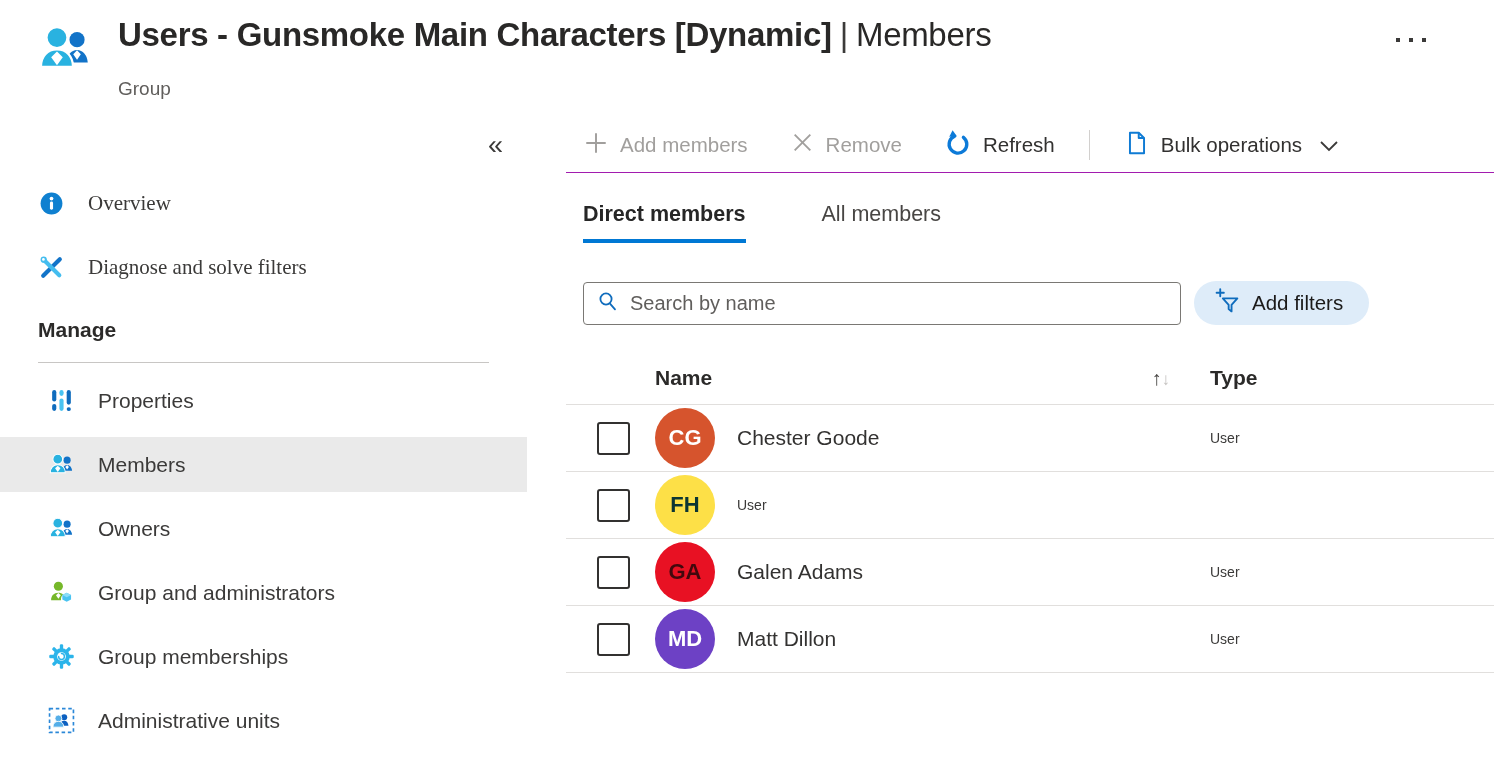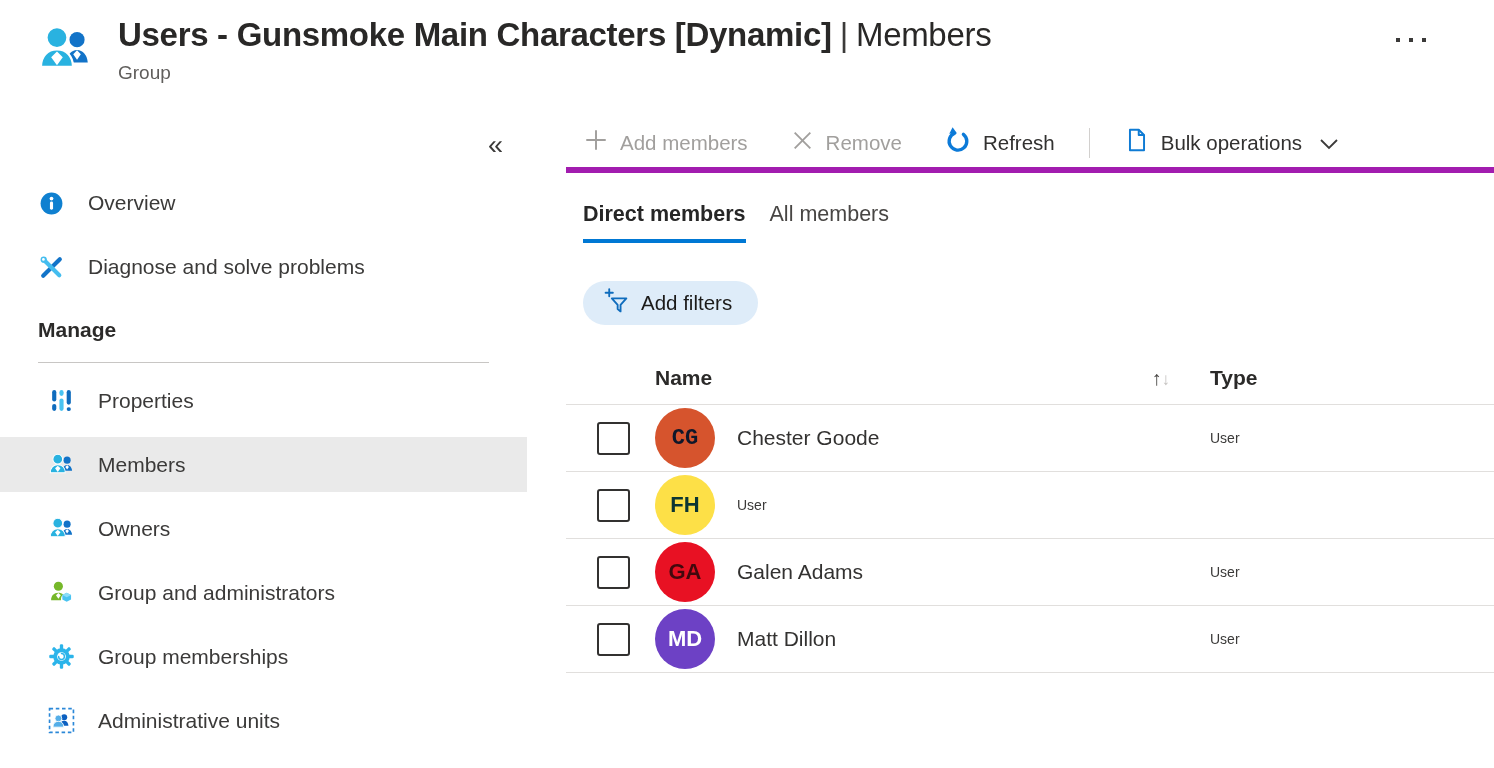--- a/index.html
+++ b/index.html
@@ -7,51 +7,51 @@
     font-family:"Liberation Sans","DejaVu Sans",sans-serif; color:#323130; }
 
   
   .header { position:relative; height:118px; }
   .header-icon { position:absolute; left:36px; top:20px; width:58px; height:58px; }
   .title-block { position:absolute; left:118px; top:16px; }
   .title-line { font-size:33px; letter-spacing:-.3px; color:#292827; white-space:nowrap; }
   .title-main { font-weight:700; }
   .title-sep { font-weight:300; padding:0 8px; color:#3b3a39; }
   .title-section { font-weight:400; }
-  .subtitle { margin-top:8px; font-size:19px; color:#605e5c; }
+  .subtitle { margin-top:24px; font-size:19px; color:#605e5c; }
   .more-menu { position:absolute; right:62px; top:32px; display:flex; gap:9px; padding:6px; cursor:pointer; }
   .more-menu .dot { width:4px; height:4px; background:#3b3a39; }
 
   
   .main { display:flex; height:650px; }
   .sidebar { position:relative; width:527px; flex:none; }
   .content { flex:1; margin-left:39px; }
 
   
   .collapse-btn { position:absolute; top:14px; right:24px; background:none; border:none;
     font-size:27px; color:#3b3a39; cursor:pointer; line-height:1; font-family:inherit; }
   .nav-top { padding-top:61px; }
   .nav-item { display:flex; align-items:center; padding-left:38px; font-size:21px; color:#3b3a39; cursor:pointer; }
-  .nav-top .nav-item { height:48px; margin-bottom:16px; }
+  .nav-top .nav-item { height:48px; margin-bottom:16px;font-family:Liberation Serif, serif; }
   .nav-item .ico { width:27px; height:27px; flex:none; margin-right:23px; display:flex; align-items:center; justify-content:center; }
   .section-header { margin:27px 0 0 38px; font-size:21px; font-weight:700; color:#2b2a29; }
   .sidebar-divider { border:none; border-top:1px solid #c8c6c4; margin:20px 38px 10px 38px; }
   .nav-manage .nav-item { height:55px; margin-bottom:9px;padding-left:48px; }
   .nav-manage .nav-item.selected { background:#eaeaea; }
 
   
-  .toolbar { height:55px; border-bottom:6px solid #a21caf; display:flex; align-items:center; padding-left:17px; }
+  .toolbar { height:55px; border-bottom:1px solid #a21caf; display:flex; align-items:center; padding-left:17px; }
   .tb-btn { display:flex; align-items:center; gap:11px; background:none; border:none; cursor:pointer;
     font-size:20.5px; color:#323130; font-family:inherit; margin-right:42px; }
   .tb-btn.disabled { color:#a19f9d; cursor:default; }
   .tb-divider { width:1px; height:30px; background:#d2d0ce; margin:0 34px 0 -8px; }
   .tb-btn .chev { margin-left:6px; }
 
   
-  .tabs { display:flex; gap:24px; margin:29px 0 0 17px; }
+  .tabs { display:flex; gap:76px; margin:29px 0 0 17px; }
   .tab { font-size:21.5px; color:#484644; padding-bottom:12px; cursor:pointer; border-bottom:4px solid transparent; }
   .tab.active { font-weight:700; color:#262626; border-bottom-color:#0078d4; }
 
   
   .filter-row { display:flex; align-items:center; margin:38px 0 0 17px; gap:13px; }
   .search-box { width:598px; height:43px; border:1px solid #7a7874; border-radius:4px;
     display:flex; align-items:center; padding:0 12px; gap:10px; background:#fff; }
   .search-box input { flex:1; border:none; outline:none; font-size:20px; color:#323130;
     font-family:inherit; background:transparent; }
   .search-box input::placeholder { color:#605e5c; }
@@ -121,21 +121,21 @@
       </div>
       <div class="nav-item">
         <span class="ico">
           <svg viewBox="0 0 26 26" width="27" height="27">
             <line x1="21" y1="5" x2="5" y2="21" stroke="#1274c9" stroke-width="4" stroke-linecap="round"></line>
             <line x1="5.5" y1="5.5" x2="20.5" y2="20.5" stroke="#44bdef" stroke-width="4" stroke-linecap="round"></line>
             <circle cx="5.5" cy="5.5" r="3" fill="#44bdef"></circle>
             <circle cx="5.2" cy="5.2" r="1.3" fill="#fff"></circle>
           </svg>
         </span>
-        <span>Diagnose and solve problems</span>
+        <span>Diagnose and solve filters</span>
       </div>
     </nav>
 
     <div class="section-header">Manage</div>
     <hr class="sidebar-divider">
 
     <nav class="nav-manage">
       <div class="nav-item">
         <span class="ico">
           <svg viewBox="0 0 26 26" width="27" height="27">
@@ -277,20 +277,29 @@
         </span>
       </button>
     </div>
 
     <div class="tabs">
       <div class="tab active">Direct members</div>
       <div class="tab">All members</div>
     </div>
 
     <div class="filter-row">
+      <div class="search-box">
+        <span>
+          <svg viewBox="0 0 24 24" width="24" height="24">
+            <circle cx="10" cy="10" r="5.6" fill="none" stroke="#0f6cbd" stroke-width="1.8"></circle>
+            <line x1="14.2" y1="14.8" x2="19" y2="20.4" stroke="#0f6cbd" stroke-width="1.8" stroke-linecap="round"></line>
+          </svg>
+        </span>
+        <input type="text" placeholder="Search by name" style="">
+      </div>
       <button class="add-filters" style="background-color: rgb(222, 236, 249);">
         <span>
           <svg viewBox="0 0 26 26" width="27" height="27">
             <path d="M6 2v7M2.5 5.5h7" stroke="#0f6cbd" stroke-width="1.8" stroke-linecap="round"></path>
             <path d="M8.5 11h14l-5.6 6.2v6.3l-2.8-2.2v-4.1z" fill="none" stroke="#0f6cbd" stroke-width="1.8" stroke-linejoin="round"></path>
           </svg>
         </span>
         <span>Add filters</span>
       </button>
     </div>
@@ -301,21 +310,21 @@
           <span>Name</span>
           <span class="sort-glyphs">
             <span class="sort-asc">↑</span><span class="sort-desc">↓</span>
           </span>
         </div>
         <div>Type</div>
       </div>
 
       <div class="trow">
         <span class="checkbox"></span>
-        <span class="avatar" style="background-color: rgb(214, 84, 45); color: #0f172a; font-family: Liberation Mono, monospace;">CG</span>
+        <span class="avatar" style="background-color: rgb(214, 84, 45); color: #ffffff;">CG</span>
         <span class="cell-name">Chester Goode</span>
         <span class="cell-type">User</span>
       </div>
 
       <div class="trow">
         <span class="checkbox"></span>
         <span class="avatar" style="background-color: #fde047; color: rgb(12, 53, 51);">FH</span>
         <span class="cell-type">User</span>
       </div>
 

